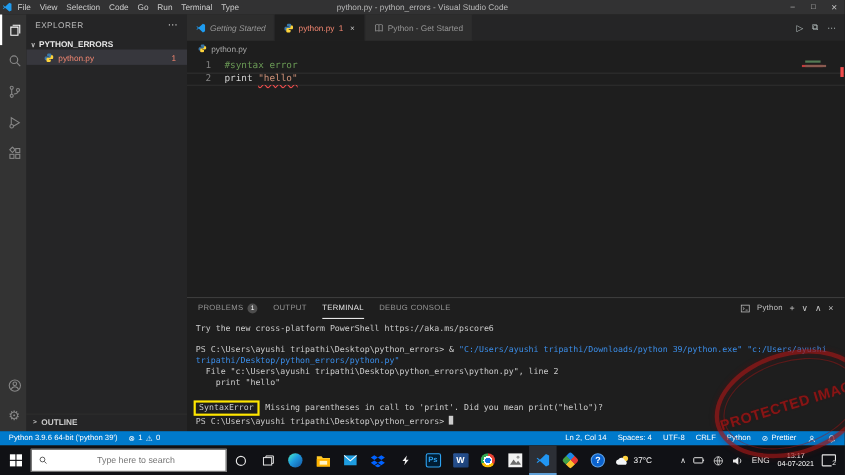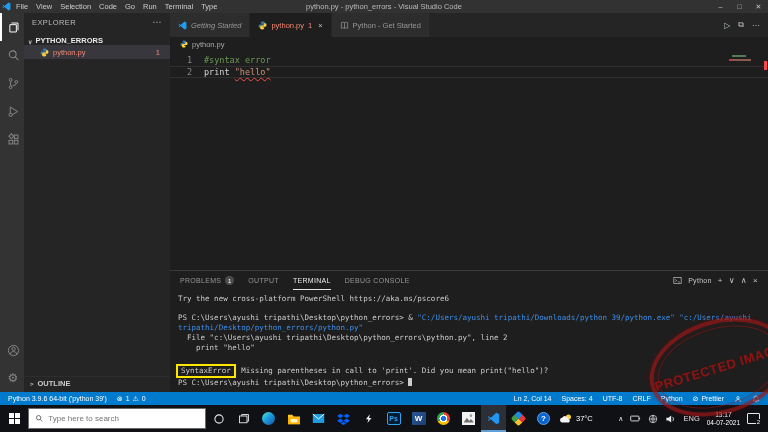--- a/index.html
+++ b/index.html
@@ -87,21 +87,21 @@
   .sb-right .sb-item { margin-right:0; margin-left:10px; }
   .sb-ico { font-size:7px; }
 
   
   .taskbar { position:absolute; left:0; right:0; bottom:0; height:27px; background:#101115;
     display:flex; align-items:center; z-index:10; }
   .tb-start { width:28px; height:27px; display:flex; align-items:center; justify-content:center; }
   .win-logo { display:grid; grid-template-columns:5px 5px; grid-template-rows:5px 5px; gap:1px; }
   .win-logo span { background:#ffffff; }
   .tb-search { width:178px; height:21px; background:#ffffff; border:1px solid #6a6a6a; display:flex; align-items:center; padding:0 6px; gap:5px; }
-  .tb-search input { border:none; outline:none; background:transparent; font-size:8px; width:100%; color:#222; font-family:"Liberation Sans",sans-serif; }
+  .tb-search input { border:none; outline:none; background:transparent; font-size:8px; width:100%; color:#222; font-family:"Liberation Sans",sans-serif;text-align:center; }
   .tb-ico { width:25px; height:27px; display:flex; align-items:center; justify-content:center; position:relative; }
   .tb-ico.active-app { background:#2c2f36; box-shadow:inset 0 -2px 0 #5f9fd6; }
   .circle13 { width:13px; height:13px; border-radius:50%; }
   .edge-ico { background:linear-gradient(135deg,#4ef0c3 0%,#1e9be0 45%,#1653a0 100%); }
   .chrome-ico { background:
       radial-gradient(circle at 50% 50%, #1a73e8 0 2.6px, #ffffff 2.6px 4px, rgba(0,0,0,0) 4px),
       conic-gradient(#ea4335 0 120deg, #fbbc05 120deg 240deg, #34a853 240deg 360deg); }
   .help-ico { background:#0b63ce; color:#fff; font-size:8px; font-weight:bold; display:flex; align-items:center; justify-content:center; border:1.5px solid #5ba1e8; }
   .ps-ico { width:14px; height:13px; background:#001d33; border:1px solid #2ea3f2; border-radius:2px; color:#2ea3f2; font-size:7px; font-weight:bold; display:flex; align-items:center; justify-content:center; }
   .word-ico { width:14px; height:13px; background:linear-gradient(135deg,#2b579a,#1b3f73); color:#fff; font-size:8px; font-weight:bold; display:flex; align-items:center; justify-content:center; border-radius:1px; }

